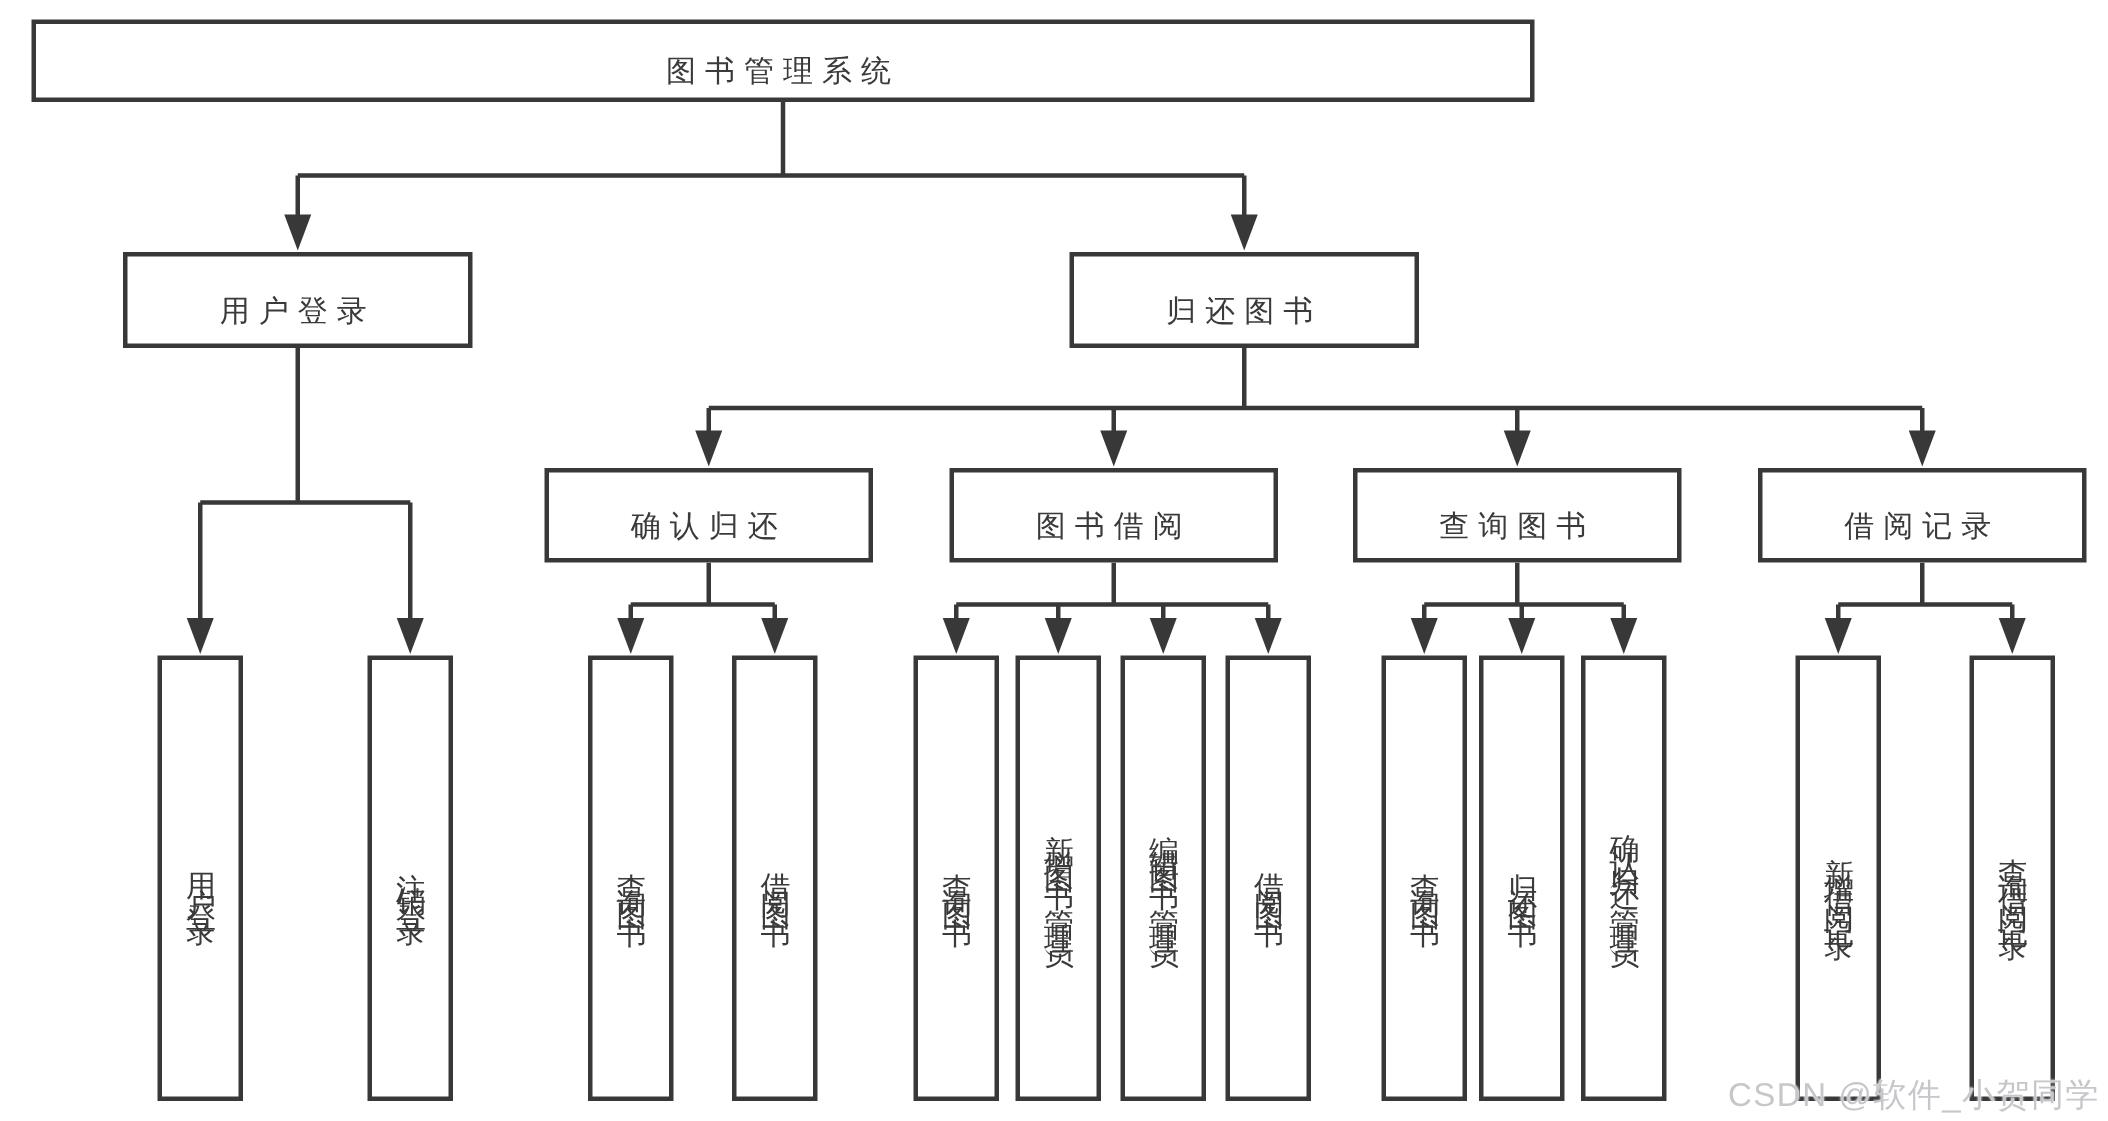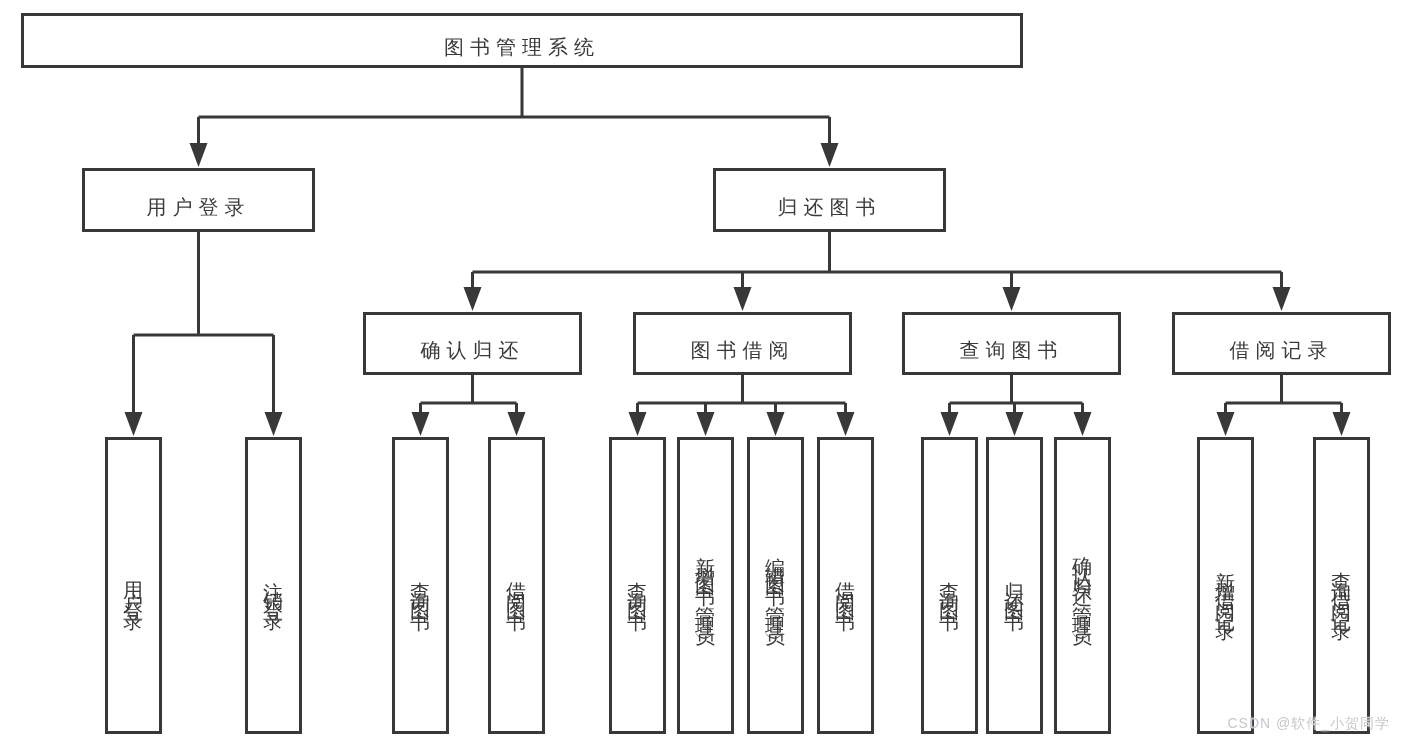--- a/index.html
+++ b/index.html
@@ -27,22 +27,22 @@
     font-size:20px; letter-spacing:6px; white-space:nowrap;
     color:var(--text,#3a3a3a);
     margin-top:14px;
   }
   .v-label {
     writing-mode:vertical-rl; text-orientation:mixed;
     font-size:20px; letter-spacing:10px; line-height:1;
     white-space:nowrap; color:var(--text,#3a3a3a);
   }
   .watermark {
-    position:absolute; right:15px; top:715px; z-index:5;
-    font-size:14px; letter-spacing:1px;
+    position:absolute; right:5px; top:715px; z-index:5;
+    font-size:22px; letter-spacing:1px;
     color:var(--watermark,#c5c7cb);
     text-shadow:0 0 2px #fff, 0 0 1px #fff;
     white-space:nowrap;
   }
 </style>
 </head>
 <body>
 
 <svg class="connectors" width="1405" height="747" viewBox="0 0 1405 747">
   <path class="lines" d="

